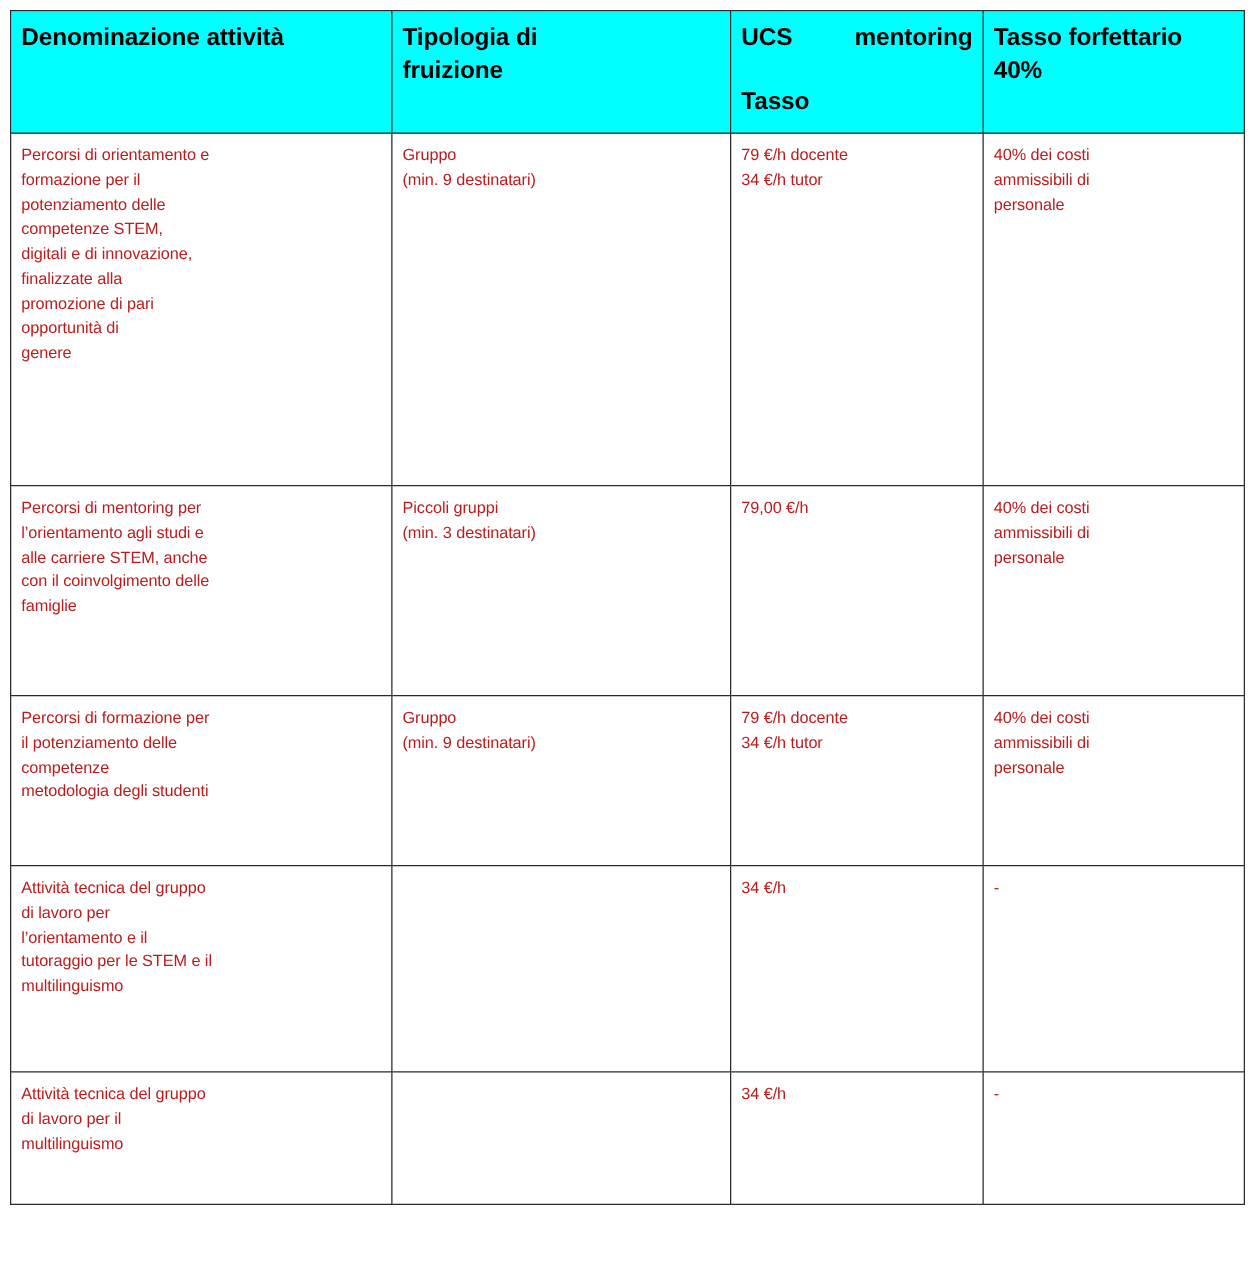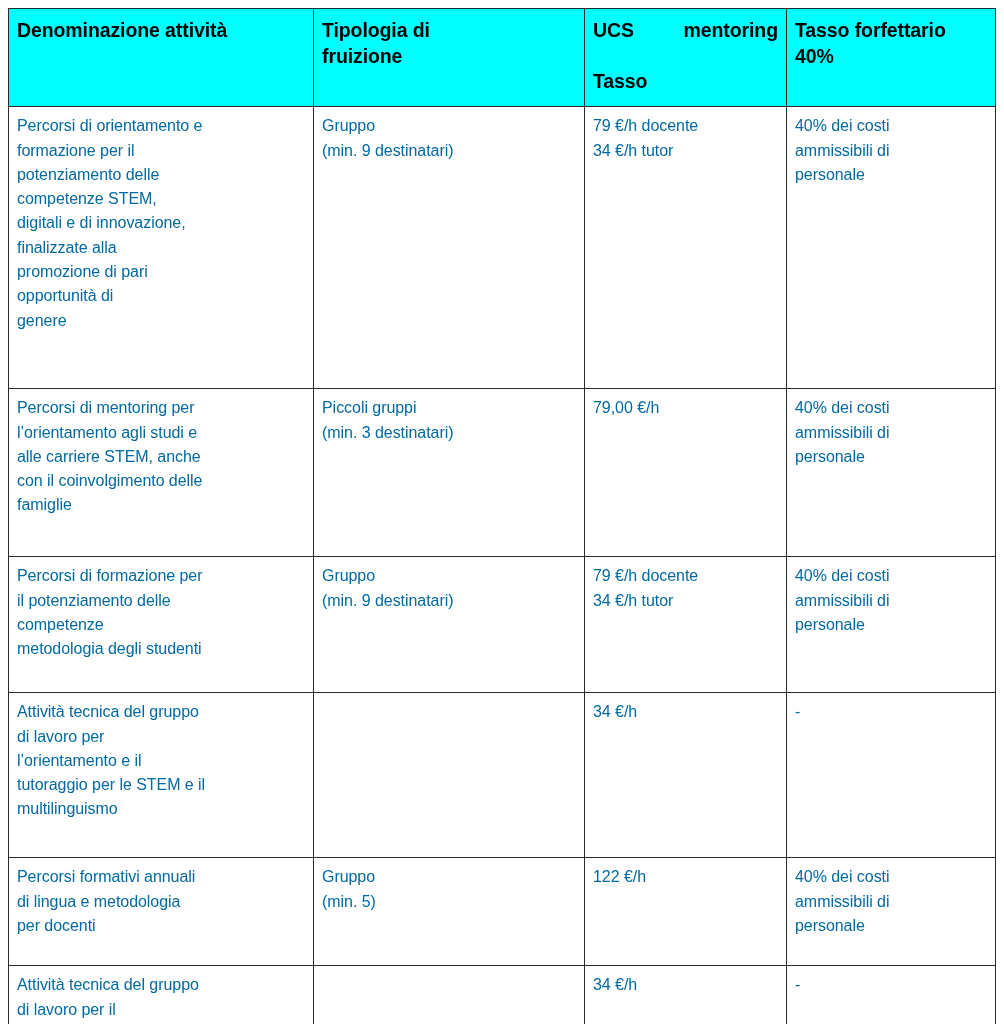--- a/index.html
+++ b/index.html
@@ -59,23 +59,23 @@
   table.cost-table thead th.justified .hdr-line-just {
     display: block;
     text-align: justify;
   }
   table.cost-table thead th.justified .hdr-line-just::after {
     content: "";
     display: inline-block;
     width: 100%;
   }
   table.cost-table tbody td {
-    font-size: 16px;
+    font-size: 13px;
     line-height: 1.52;
-    color: #0369a1;
+    color: #b91c1c;
     letter-spacing: -0.05px;
   }
   table.cost-table tbody td .cell {
     display: block;
     white-space: pre-line;
   }
   table.cost-table tbody tr.r1 td { height: 264px; }
   table.cost-table tbody tr.r2 td { height: 150px; }
   table.cost-table tbody tr.r3 td { height: 118px; }
   table.cost-table tbody tr.r4 td { height: 147px; }
@@ -195,39 +195,20 @@
         <td>
             <span class="cell"></span>
           </td>
         <td>
             <span class="cell">34 €/h</span>
           </td>
         <td>
             <span class="cell">-</span>
           </td>
       </tr>
-      <tr class="r5">
-        <td>
-            <span class="cell">Percorsi formativi annuali
-di lingua e metodologia
-per docenti</span>
-          </td>
-        <td>
-            <span class="cell">Gruppo
-(min. 5)</span>
-          </td>
-        <td>
-            <span class="cell">122 €/h</span>
-          </td>
-        <td>
-            <span class="cell">40% dei costi
-ammissibili di
-personale</span>
-          </td>
-      </tr>
       <tr class="r6">
         <td>
             <span class="cell">Attività tecnica del gruppo
 di lavoro per il
 multilinguismo</span>
           </td>
         <td>
             <span class="cell"></span>
           </td>
         <td>

